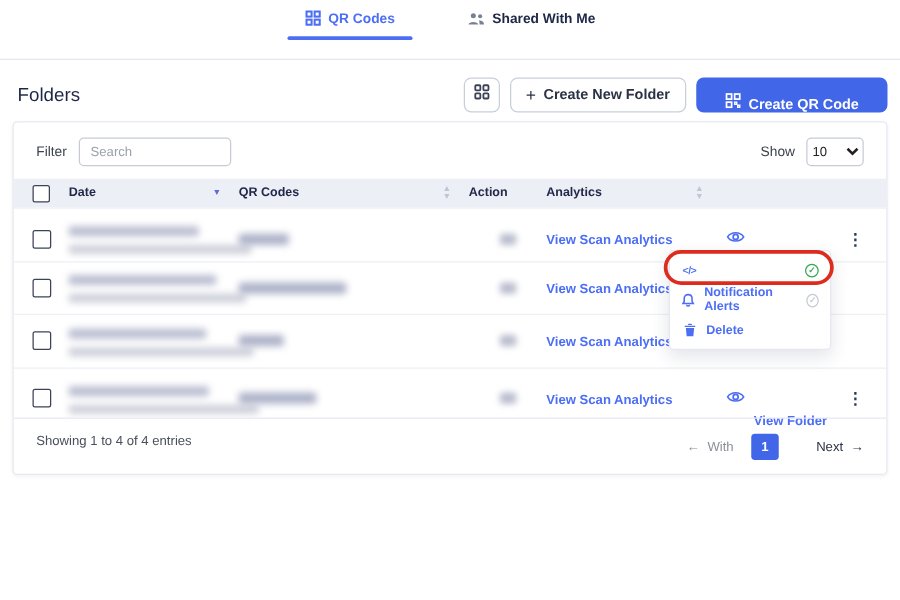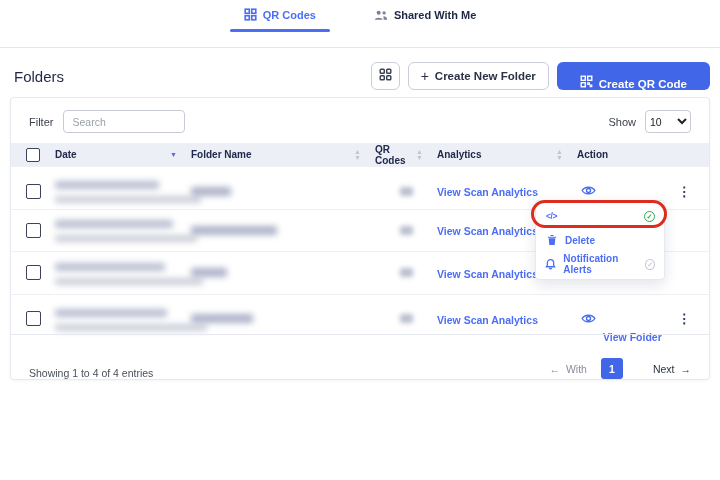--- a/index.html
+++ b/index.html
@@ -50,21 +50,21 @@
   .date-cell { padding-top:2px; }
   .d1 { height:8px; background:#a9aec5; opacity:.8; }
   .d2 { height:7px; background:#ccced9; margin-top:7px; }
   .folder-blob { height:9px; background:#9fa5bf; opacity:.85; }
   .qr-blob { width:13px; height:9px; background:#b9bdce; margin:0 auto; filter:blur(2.5px); border-radius:2px; }
   .link { font-size:10.5px; font-weight:600; color:#4c6ef5; cursor:pointer; text-decoration:none;margin-top:36px; }
   .action-cell { display:flex; align-items:center; gap:7px; padding-left:4px; }
   .dots { font-size:13px; font-weight:700; color:#2b3a55; letter-spacing:0; cursor:pointer; line-height:13px; padding:0 3px; margin-left:6px; }
 
   
-  .tfoot { position:absolute; left:0; right:0; bottom:0; height:45px; border-top:1px solid #e7e9f0; display:flex; align-items:flex-end; justify-content:space-between; padding:0 18px; }
+  .tfoot { position:absolute; left:0; right:0; bottom:0; height:45px; border-top:1px solid #e7e9f0; display:flex; align-items:flex-start; justify-content:space-between; padding:12px 18px; }
   .summary { font-size:10.5px; color:#4a4f5a; }
   .pager { display:flex; align-items:center; gap:14px; }
   .pg-prev { display:flex; align-items:center; gap:6px; font-size:10.5px; color:#8a8f9a; cursor:pointer; }
   .pg-next { display:flex; align-items:center; gap:6px; font-size:10.5px; color:#2b3245; cursor:pointer;margin-left:16px; }
   .pg-page { width:22px; height:21px; background:#4166e8; border-radius:3px; color:#fff; font-size:10.5px; font-weight:700; display:flex; align-items:center; justify-content:center; cursor:pointer; }
 
   
   .menu { position:absolute; left:535px; top:200px; width:130px; background:#fff; border:1px solid #e6e8ef; border-radius:4px; box-shadow:0 5px 14px rgba(30,40,80,.12); padding:3px 0; z-index:5; }
   .menu-item { height:24px; display:flex; align-items:center; gap:7px; padding:0 9px; font-size:10px; font-weight:600; color:#4c6ef5; cursor:pointer; }
   .menu-item .mi-icon { width:13px; display:flex; justify-content:center; align-items:center; }
@@ -153,42 +153,35 @@
 
     <div class="trow thead">
       <div class="cell-check">
           <span class="checkbox"></span>
         </div>
       <div class="th">
         <span>Date</span>
         <span class="sort-desc">▼</span>
       </div>
       <div class="th">
-        <span>Folder Name</span>
-        <span class="sort-both">
-            <span>▲</span>
-            <span>▼</span>
-          </span>
-      </div>
-      <div class="th">
         <span>QR Codes</span>
         <span class="sort-both">
             <span>▲</span>
             <span>▼</span>
           </span>
+      </div>
+      <div class="th">
+        <span>Action</span>
       </div>
       <div class="th">
         <span>Analytics</span>
         <span class="sort-both">
             <span>▲</span>
             <span>▼</span>
           </span>
-      </div>
-      <div class="th">
-        <span>Action</span>
       </div>
     </div>
 
     <div class="trow tr">
       <div class="cell-check">
           <span class="checkbox"></span>
         </div>
       <div class="date-cell">
         <div class="blur-bar d1" style="width:104px"></div>
         <div class="blur-bar d2" style="width:146px"></div>
@@ -292,31 +285,31 @@
   </div>
 </div>
 
 <div class="menu">
   <div class="menu-item">
     <span class="mi-icon code-glyph">&lt;/&gt;</span>
     <span class="chk green">✓</span>
   </div>
   <div class="menu-item">
     <span class="mi-icon">
-      <svg width="10" height="12" viewBox="0 0 12 14" fill="#4c6ef5">
-        <path d="M1 3 L11 3 L11 4.2 L1 4.2 Z M4.5 1 L7.5 1 L8 2.2 L4 2.2 Z M2 5 L10 5 L9.2 13 L2.8 13 Z"></path>
-      </svg>
-    </span>
-    <span>Delete</span>
-  </div>
-  <div class="menu-item">
-    <span class="mi-icon">
       <svg width="11" height="12" viewBox="0 0 14 15" fill="none" stroke="#4c6ef5" stroke-width="1.6" stroke-linecap="round">
         <path d="M7 2 C4.5 2 3 3.8 3 6 L3 9 L1.8 11 L12.2 11 L11 9 L11 6 C11 3.8 9.5 2 7 2 Z"></path>
         <path d="M5.7 13 C6 13.8 8 13.8 8.3 13"></path>
       </svg>
     </span>
     <span>Notification Alerts</span>
     <span class="chk gray">✓</span>
   </div>
+  <div class="menu-item">
+    <span class="mi-icon">
+      <svg width="10" height="12" viewBox="0 0 12 14" fill="#4c6ef5">
+        <path d="M1 3 L11 3 L11 4.2 L1 4.2 Z M4.5 1 L7.5 1 L8 2.2 L4 2.2 Z M2 5 L10 5 L9.2 13 L2.8 13 Z"></path>
+      </svg>
+    </span>
+    <span>Delete</span>
+  </div>
 </div>
 
 <div class="annotation"></div>
 
 </body></html>

